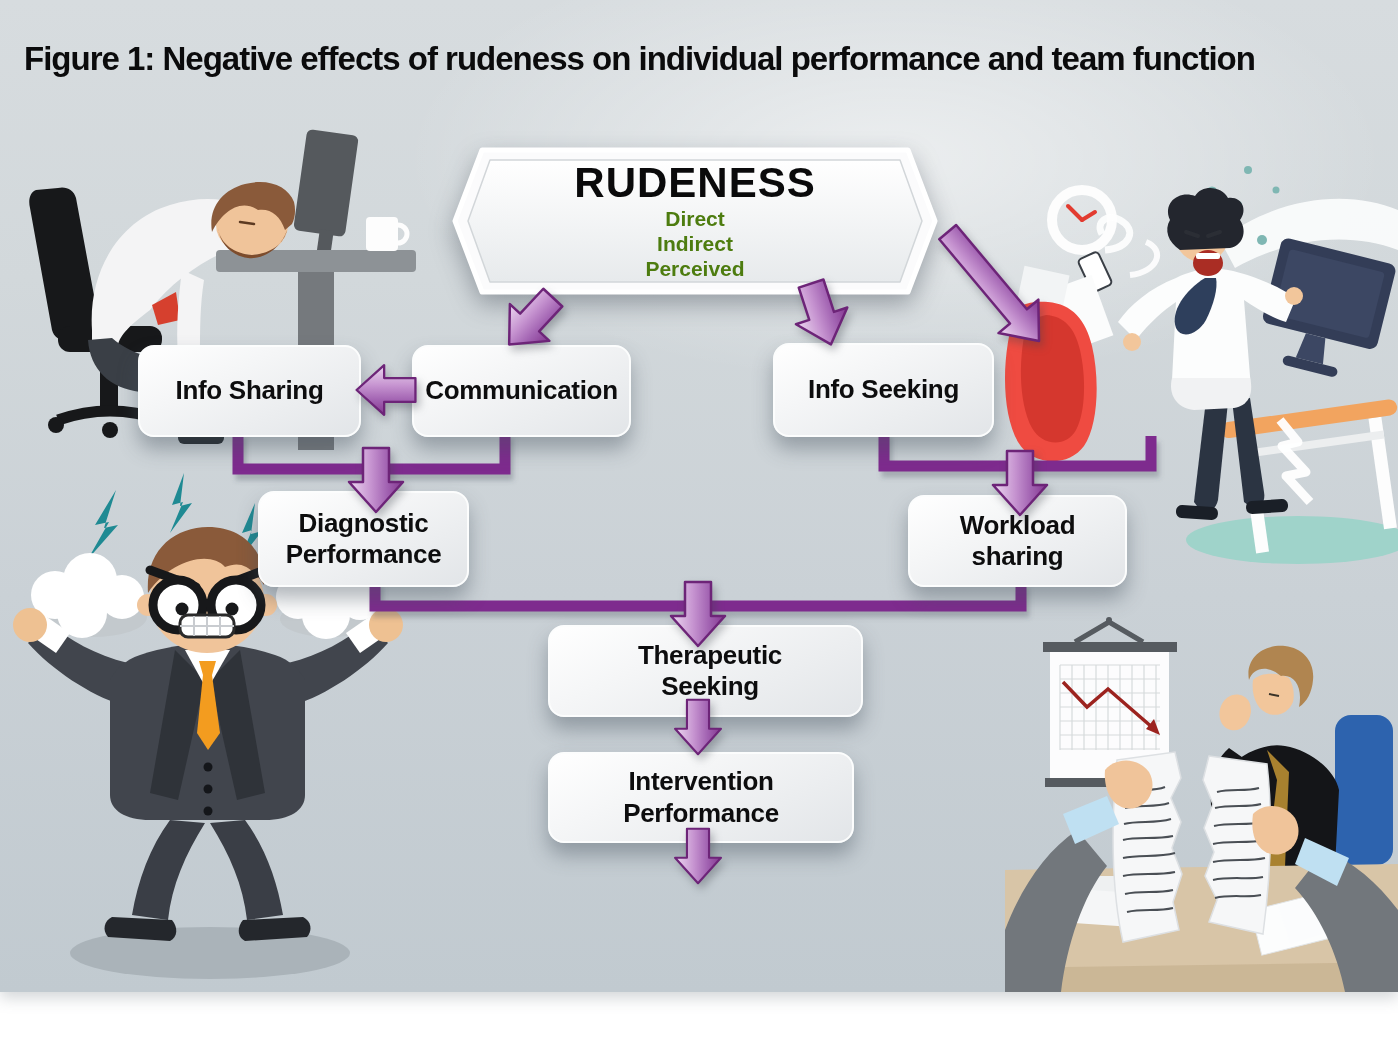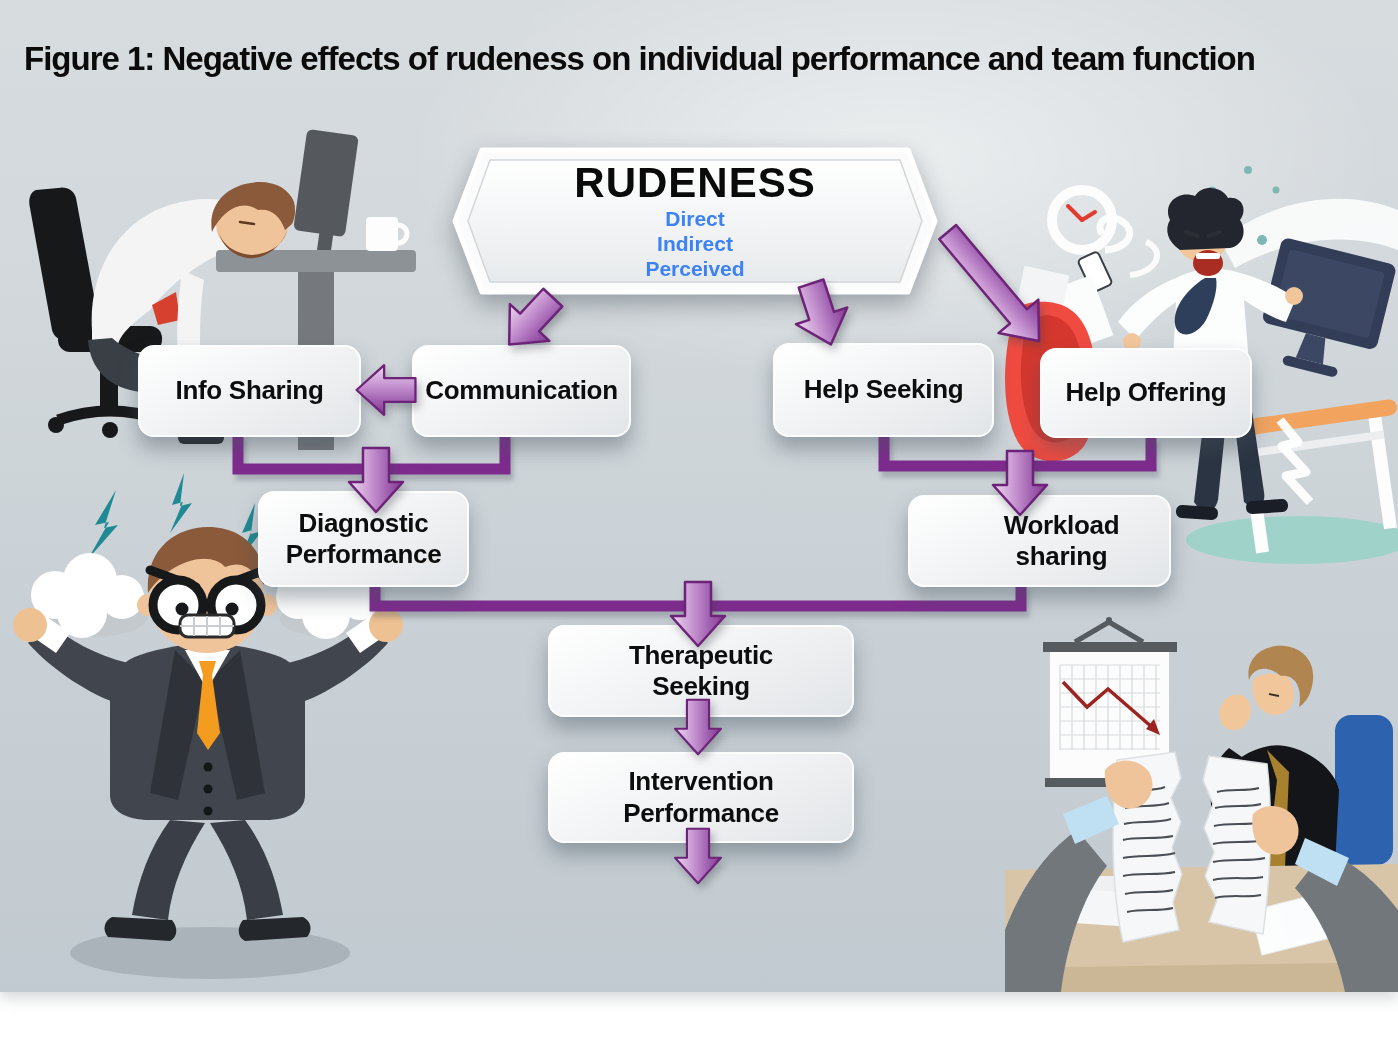--- a/index.html
+++ b/index.html
@@ -26,31 +26,31 @@
         box-shadow:0 12px 20px rgba(70,80,92,.42);
         display:flex;flex-direction:column;align-items:center;justify-content:center;
         font-size:26px;font-weight:bold;letter-spacing:-.3px;color:#0d0d0e;
         text-align:center;line-height:1.2;}
   .node span{display:block;}
   #n-info {left:138px;top:345px;width:219px;height:88px;}
   #n-comm {left:412px;top:345px;width:215px;height:88px;}
   #n-seek {left:773px;top:343px;width:217px;height:90px;}
   #n-offer{left:1040px;top:348px;width:208px;height:86px;}
   #n-diag {left:258px;top:491px;width:207px;height:92px;}
-  #n-work {left:908px;top:495px;width:215px;height:88px;padding-left:44px;}
-  #n-ther {left:548px;top:625px;width:302px;height:88px;}
+  #n-work {left:908px;top:495px;width:215px;height:88px;}
+  #n-ther {left:548px;top:625px;width:302px;height:88px;padding-left:9px;}
   #n-intv {left:548px;top:752px;width:302px;height:87px;}
   #n-outc {left:548px;top:877px;width:302px;height:86px;}
   
   #banner{position:absolute;left:452px;top:147px;width:486px;height:148px;}
   #banner svg{position:absolute;inset:0;filter:drop-shadow(0 10px 12px rgba(70,80,92,.45));}
   #banner .banner-text{position:absolute;inset:0;display:flex;flex-direction:column;
         align-items:center;justify-content:center;text-align:center;}
   #banner .heading{font-size:42px;font-weight:bold;letter-spacing:1px;color:#0a0a0b;line-height:1.05;}
-  #banner .btype{font-size:21px;font-weight:bold;color:#3b82f6;line-height:25px;}
+  #banner .btype{font-size:21px;font-weight:bold;color:#4d7c0f;line-height:25px;}
 </style>
 </head>
 <body>
 
 <div id="stage">
   <div id="bg"></div>
 
   <div id="title">Figure 1: Negative effects of rudeness on individual performance and team function</div>
 
   <svg class="ill" id="ill-topleft" style="left:0;top:120px" width="450" height="330" viewBox="0 0 450 330">
@@ -340,24 +340,21 @@
     </div>
   </div>
 
   <div class="node" id="n-info">
     <span>Info Sharing</span>
   </div>
   <div class="node" id="n-comm">
     <span>Communication</span>
   </div>
   <div class="node" id="n-seek">
-    <span>Help Seeking</span>
-  </div>
-  <div class="node" id="n-offer">
-    <span>Help Offering</span>
+    <span>Info Seeking</span>
   </div>
   <div class="node" id="n-diag">
     <span>Diagnostic</span>
     <span>Performance</span>
   </div>
   <div class="node" id="n-work">
     <span>Workload</span>
     <span>sharing</span>
   </div>
   <div class="node" id="n-ther">

